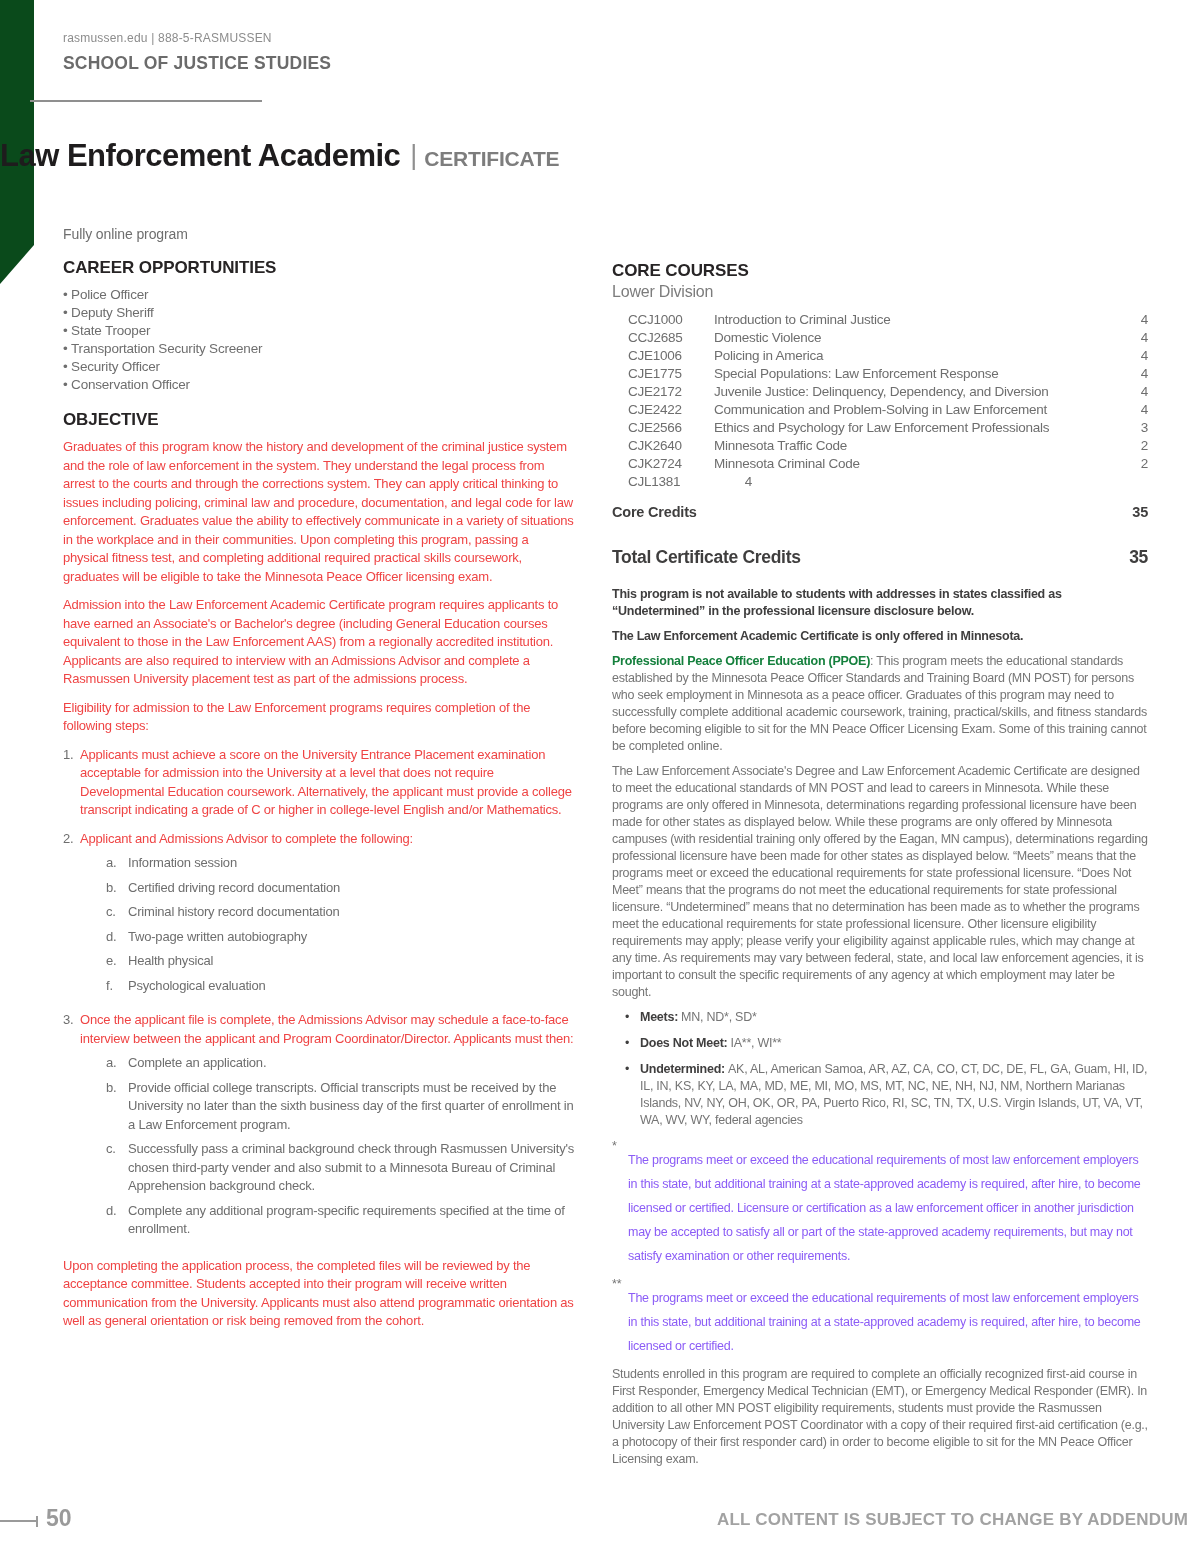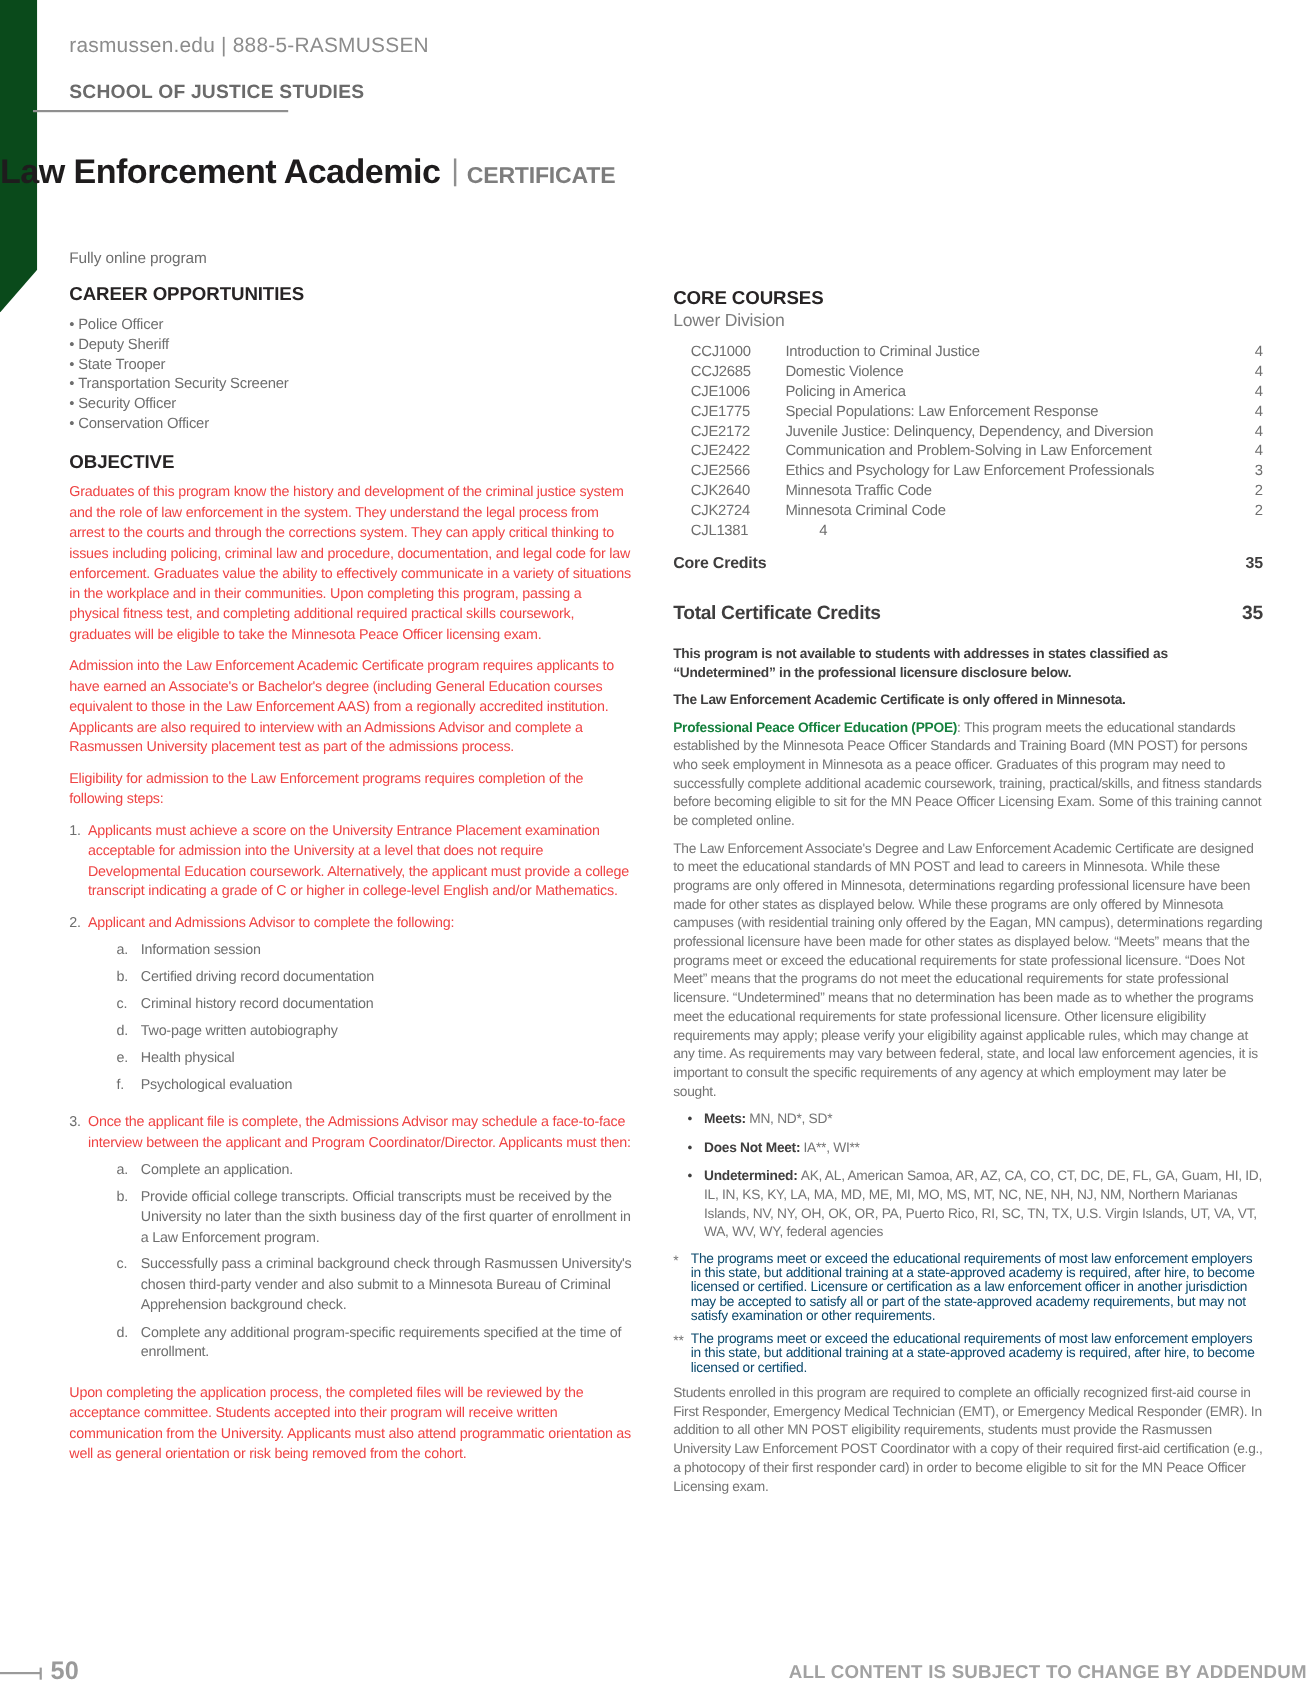--- a/index.html
+++ b/index.html
@@ -11,22 +11,22 @@
 
   
   .ribbon {
     position:absolute; left:0; top:0; width:34px; height:284px;
     background:#0a4a1b;
     clip-path:polygon(0 0, 100% 0, 100% 245px, 0 100%);
   }
 
   
   .header { position:absolute; left:63px; top:31px; }
-  .brand { font-size:19px; color:#8c8c8c; letter-spacing:.2px; }
-  .school { font-size:17.5px; font-weight:700; color:#6b6b6b; letter-spacing:.2px; margin-top:20px; }
+  .brand { font-size:12px; color:#8c8c8c; letter-spacing:.2px; }
+  .school { font-size:17.5px; font-weight:700; color:#6b6b6b; letter-spacing:.2px; margin-top:8px; }
   .header-rule { position:absolute; left:30px; top:100px; width:232px; height:0; border-top:2px solid #8f8f8f; }
 
   
   .doc-title { position:absolute; left:0; top:138px; width:100%; text-align:left; white-space:nowrap; }
   .title-main { font-size:31px; font-weight:800; color:#1e1c1d; letter-spacing:-.5px; }
   .title-sep  { font-size:27px; font-weight:300; color:#8f8f8f; margin:0 7px 0 10px; vertical-align:2px; }
   .title-cert { font-size:21px; font-weight:700; color:#7d7d7d; letter-spacing:-.2px; }
 
   
   .columns { position:absolute; left:63px; top:226px; width:1085px; display:flex; gap:37px; }
@@ -68,21 +68,21 @@
   .rp .lead-b { font-weight:700; color:#15803d;text-align:center; }
 
   .lic-bullets { list-style:none; margin:3px 0 8px; padding:0 0 0 13px; }
   .lic-item { display:flex; margin:0 0 9px; }
   .lic-dot { width:15px; flex:none; font-size:12.5px; color:#3f3e3e; line-height:17px; }
   .lic-text { flex:1; font-size:12.5px; color:#757575; line-height:17px; letter-spacing:-.25px; }
   .lic-label { font-weight:700; color:#3f3e3e; margin-right:3px; }
 
   .fn { display:flex; margin:0 0 8px; }
   .fn-m { width:16px; flex:none; font-size:12.5px; color:#757575; line-height:17px; }
-  .fn-t { flex:1; font-size:12.5px; color:#0c4a6e; line-height:13px; letter-spacing:-.25px; }
+  .fn-t { flex:1; font-size:12.5px; color:#8b5cf6; line-height:24px; letter-spacing:-.25px;margin-top:10px; }
 
   
   .pagenum-rule { position:absolute; left:0; top:1520px; width:37px; height:2px; background:#9a9a9a; }
   .pagenum-tick { position:absolute; left:36px; top:1516px; width:2px; height:11px; background:#9a9a9a; }
   .pagenum { position:absolute; left:46px; top:1505px; font-size:23px; font-weight:700; color:#9a9a9a; }
   .footer-notice { position:absolute; left:0; top:1510px; width:100%; text-align:right;
                    font-size:17px; font-weight:700; color:#a2a2a2; letter-spacing:.2px; }
 </style>
 </head>
 <body>

